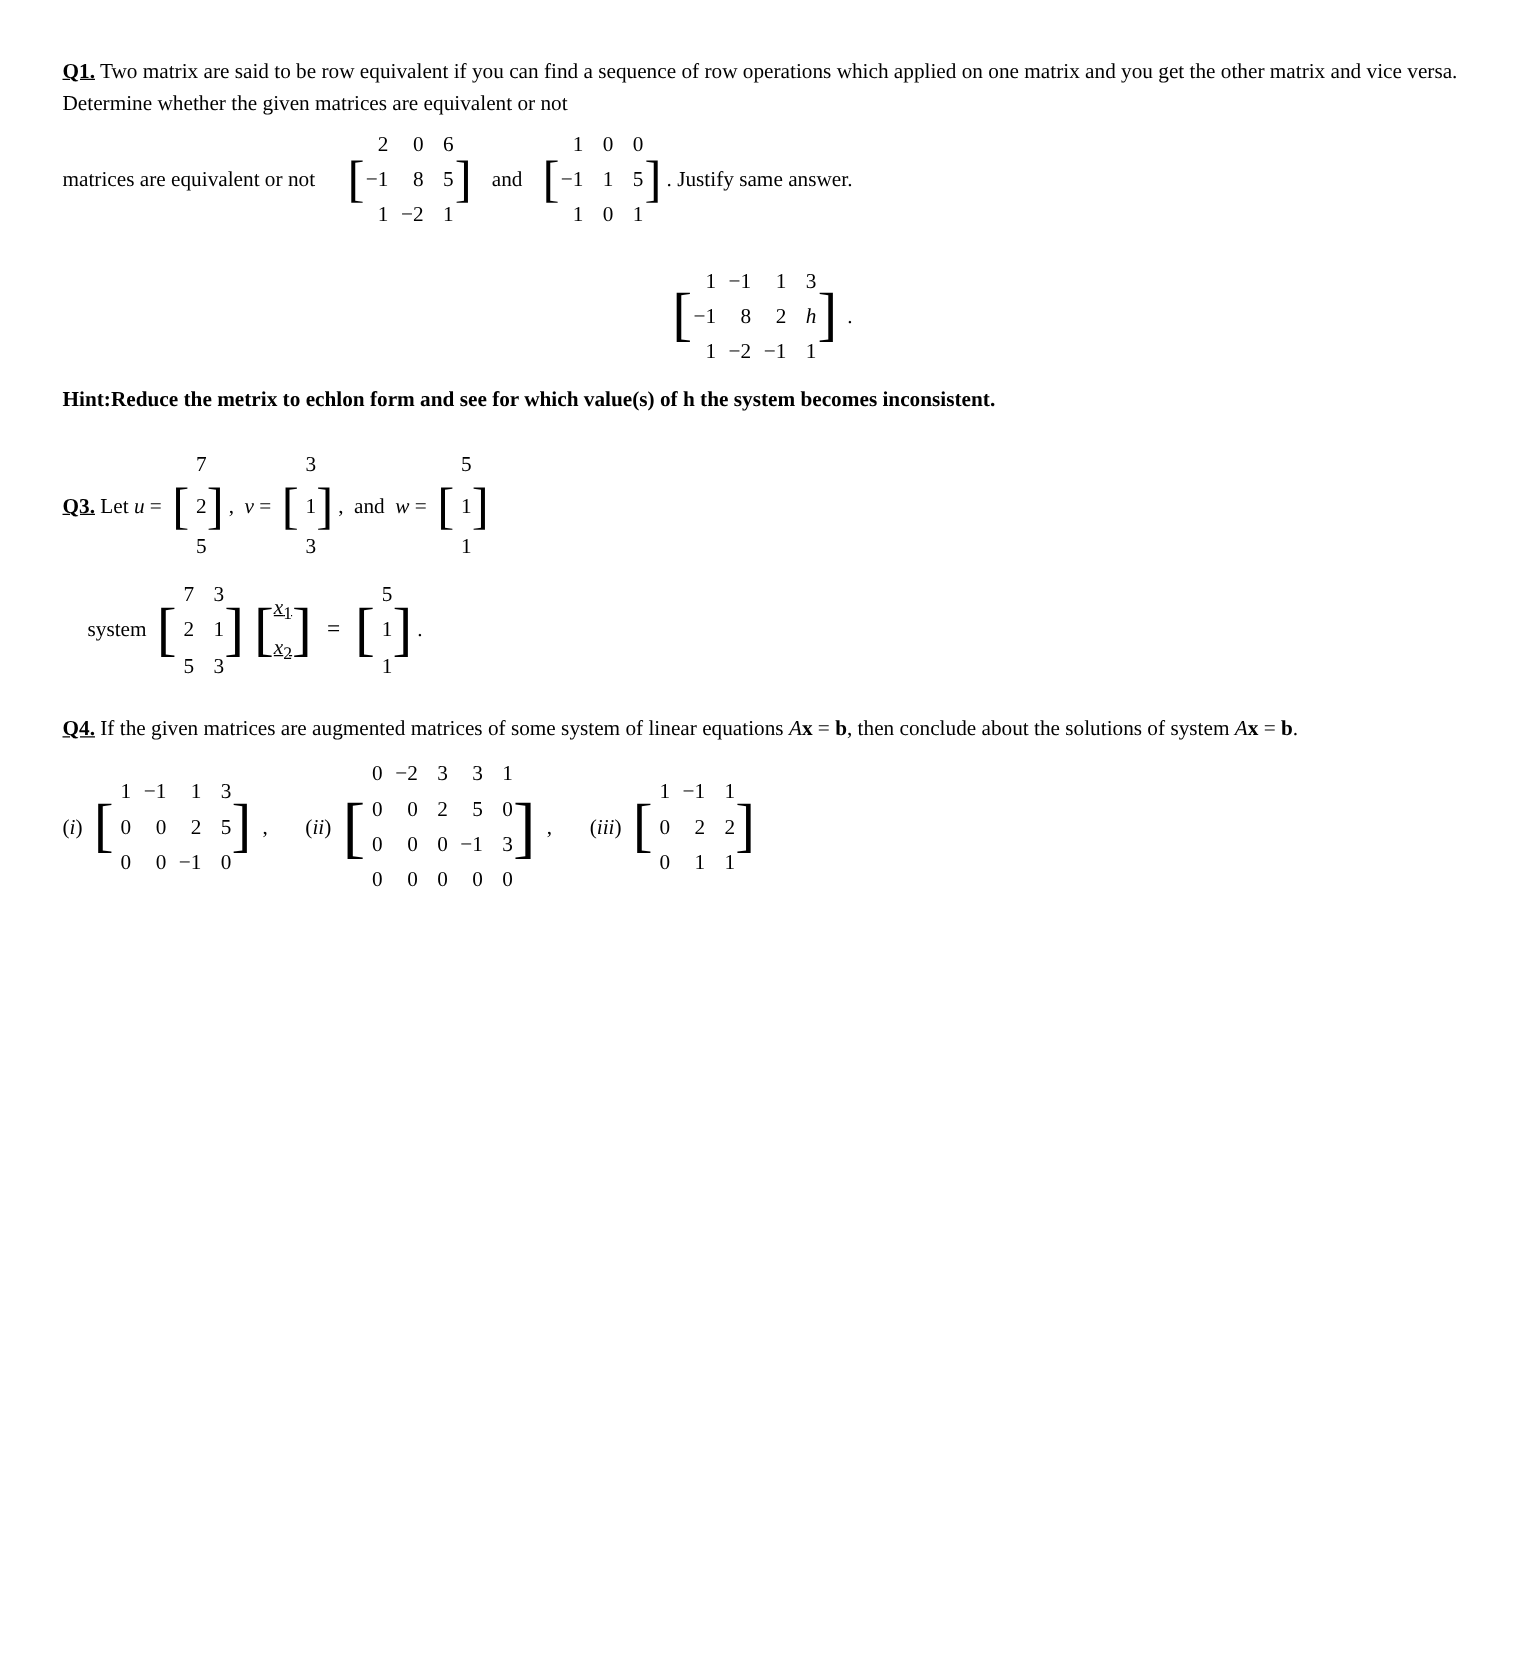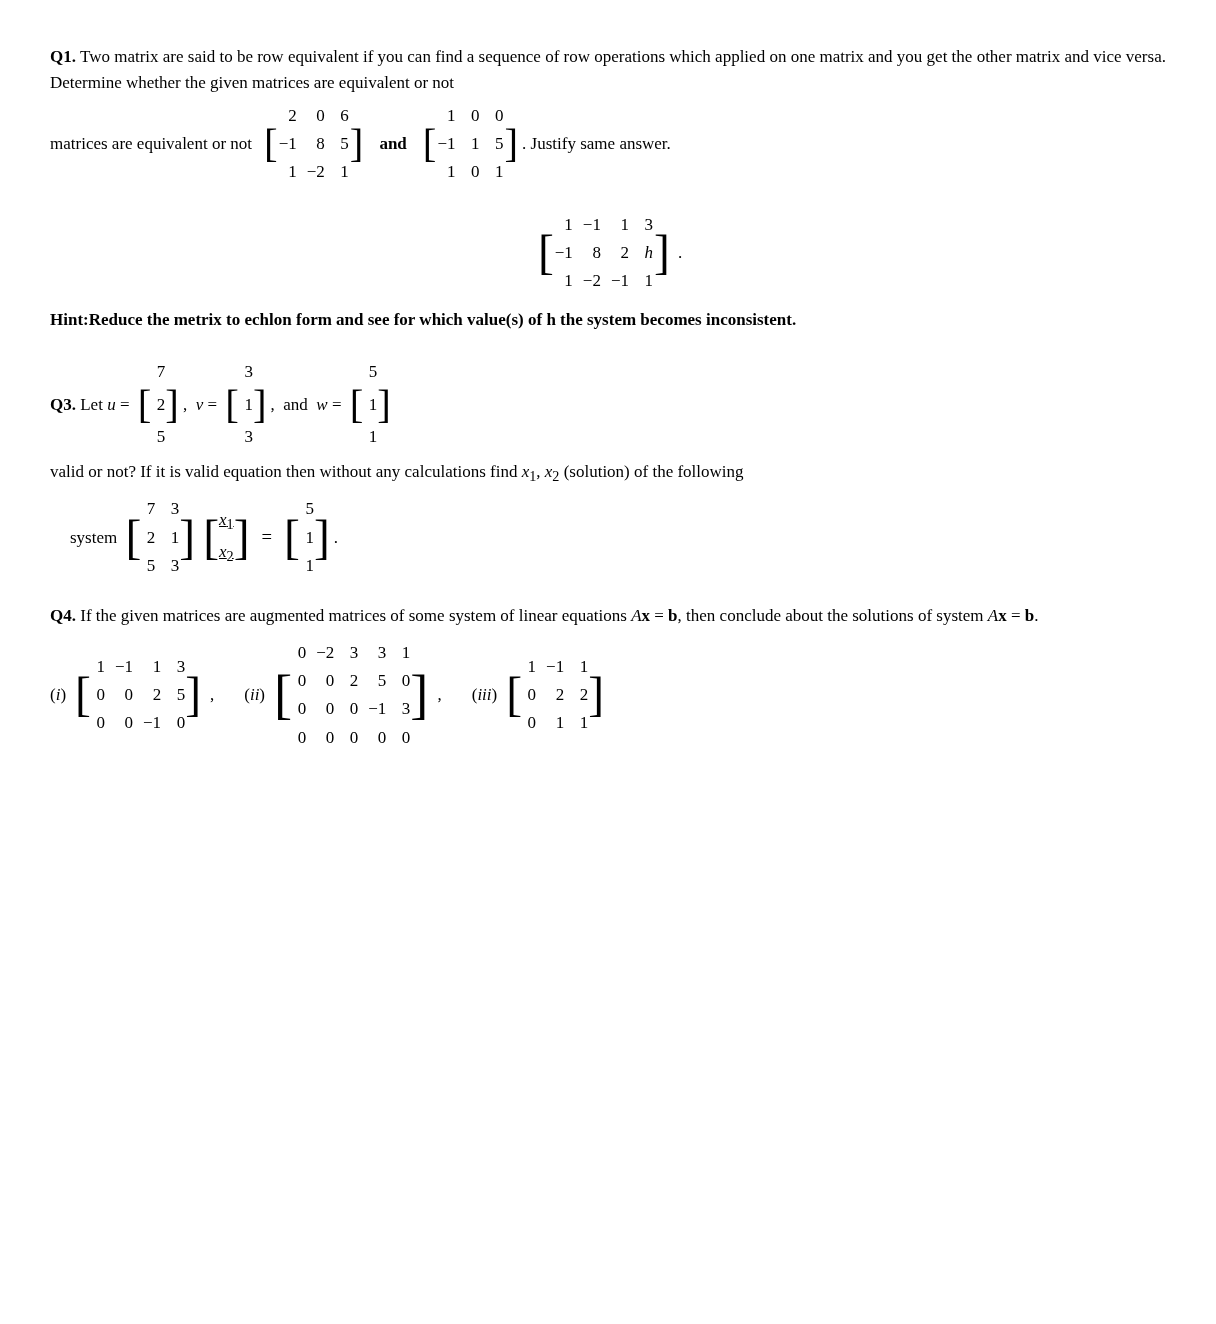--- a/index.html
+++ b/index.html
@@ -71,51 +71,51 @@
       gap: 20px 30px;
     }
     .q4-item {
       display: flex;
       align-items: center;
       gap: 5px;
     }
     em {
       font-style: italic;
     }
-    .bold { font-weight: bold; }
+    .bold { font-weight: bold; text-decoration: underline; }
     p { margin: 4px 0; }
   </style>
 </head>
 <body>
 
 <div class="question-block">
   <p>
     <span class="bold">Q1.</span>
     <span>Two matrix are said to be row equivalent if you can find a sequence of row operations which applied on one matrix and you get the other matrix and vice versa. Determine whether the given matrices are equivalent or not</span>
   </p>
 
   <div class="formula-line" style="margin-left: 0; margin-top:4px; align-items:center;">
-    <span style="margin-right:8px;">matrices are equivalent or not</span>
+    <span style="margin-right:22px;">matrices are equivalent or not</span>
 
     <span class="matrix-wrap">
       <span style="font-size:2.4em; line-height:1; font-weight:100; margin-right:1px;">[</span>
       <span class="matrix-cells" style="grid-template-columns: repeat(3, auto);">
         <span>2</span>
           <span>0</span>
           <span>6</span>
         <span>−1</span>
           <span>8</span>
           <span>5</span>
         <span>1</span>
           <span>−2</span>
           <span>1</span>
       </span>
       <span style="font-size:2.4em; line-height:1; font-weight:100; margin-left:1px;">]</span>
     </span>
-    <span style="margin: 16px 12px; font-weight: bold;">and</span>
+    <span style="margin: 16px 12px;">and</span>
 
     <span class="matrix-wrap">
       <span style="font-size:2.4em; line-height:1; font-weight:100; margin-right:1px;">[</span>
       <span class="matrix-cells" style="grid-template-columns: repeat(3, auto);">
         <span>1</span>
           <span>0</span>
           <span>0</span>
         <span>−1</span>
           <span>1</span>
           <span>5</span>
@@ -186,21 +186,20 @@
     <span class="matrix-wrap">
       <span style="font-size:2.4em; font-weight:100;">[</span>
       <span class="matrix-cells" style="grid-template-columns: auto;">
         <span>5</span>
         <span>1</span>
         <span>1</span>
       </span>
       <span style="font-size:2.4em; font-weight:100;">]</span>
     </span>
   </div>
-  <p>valid or not? If it is valid equation then without any calculations find <em>x</em><sub>1</sub>, <em>x</em><sub>2</sub> (solution) of the following</p>
 
   <div class="system-row">
     <span>system&nbsp;</span>
 
     <span class="matrix-wrap">
       <span style="font-size:2.8em; font-weight:100;">[</span>
       <span class="matrix-cells" style="grid-template-columns: auto auto;">
         <span>7</span>
           <span>3</span>
         <span>2</span>

